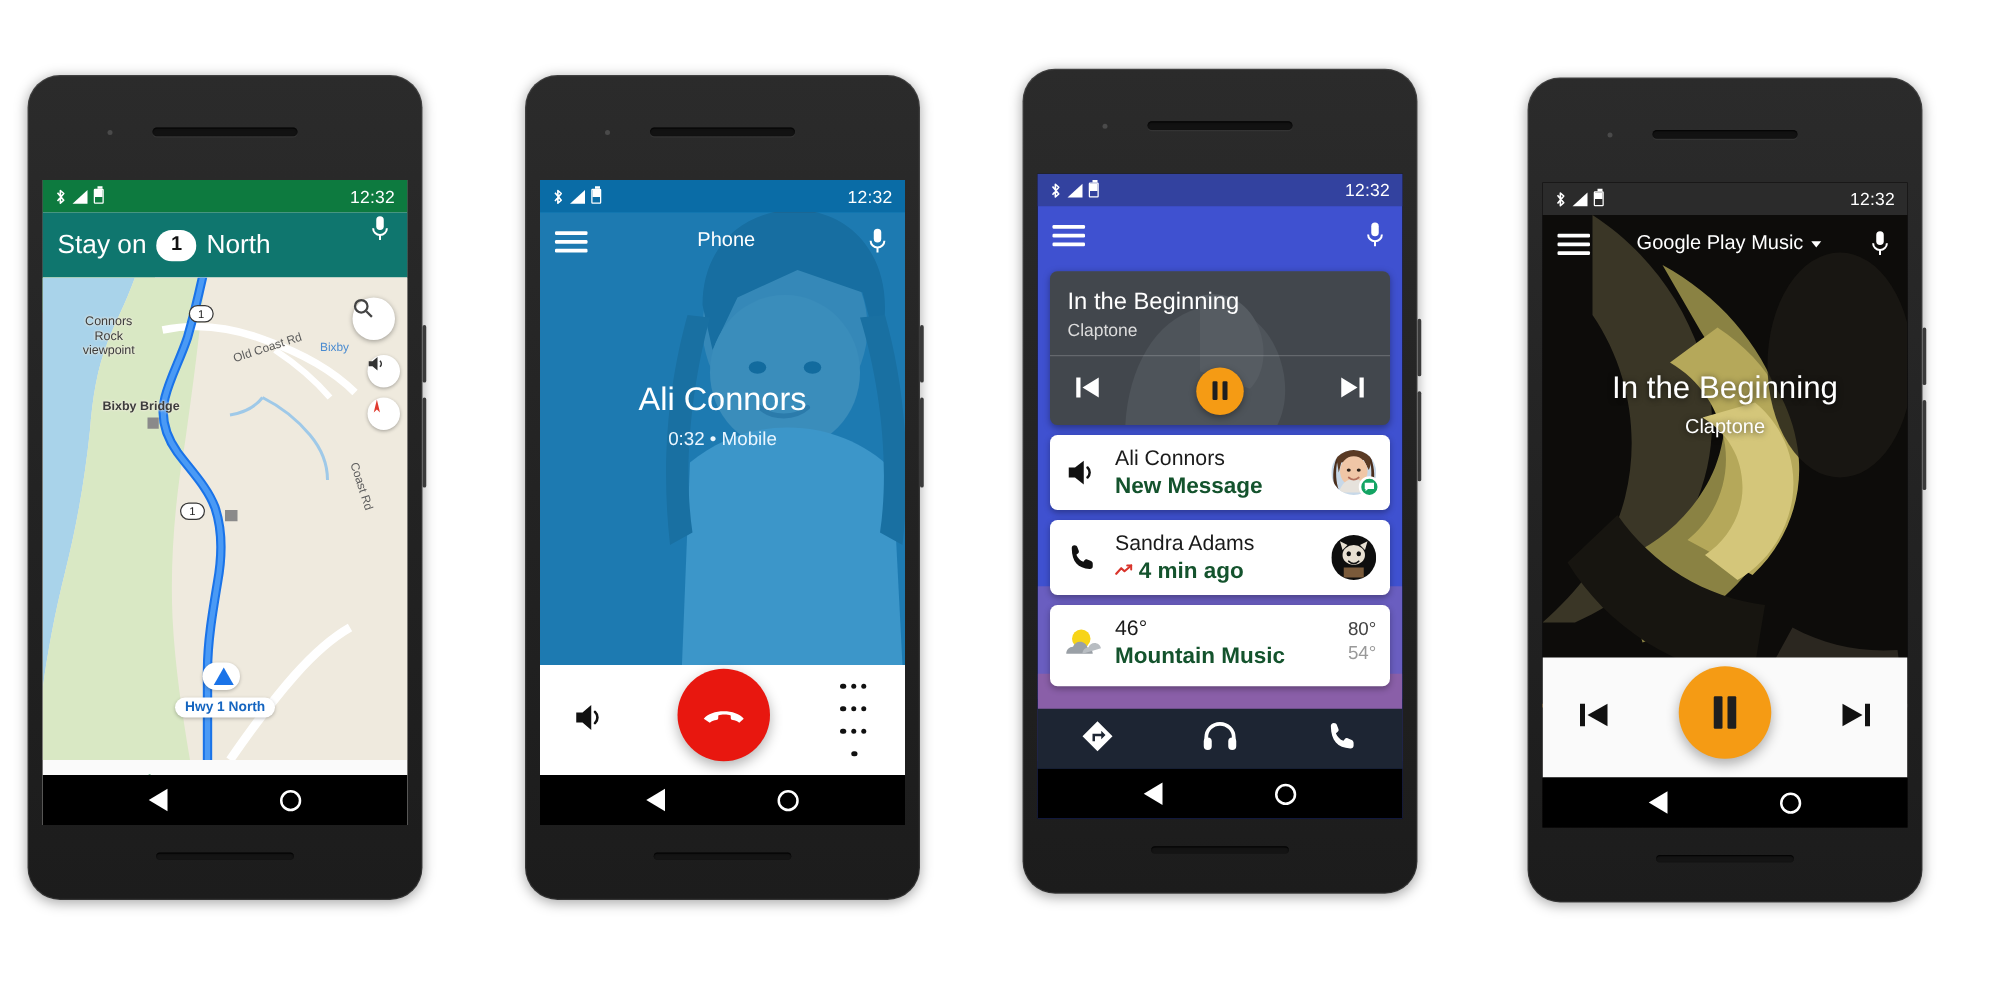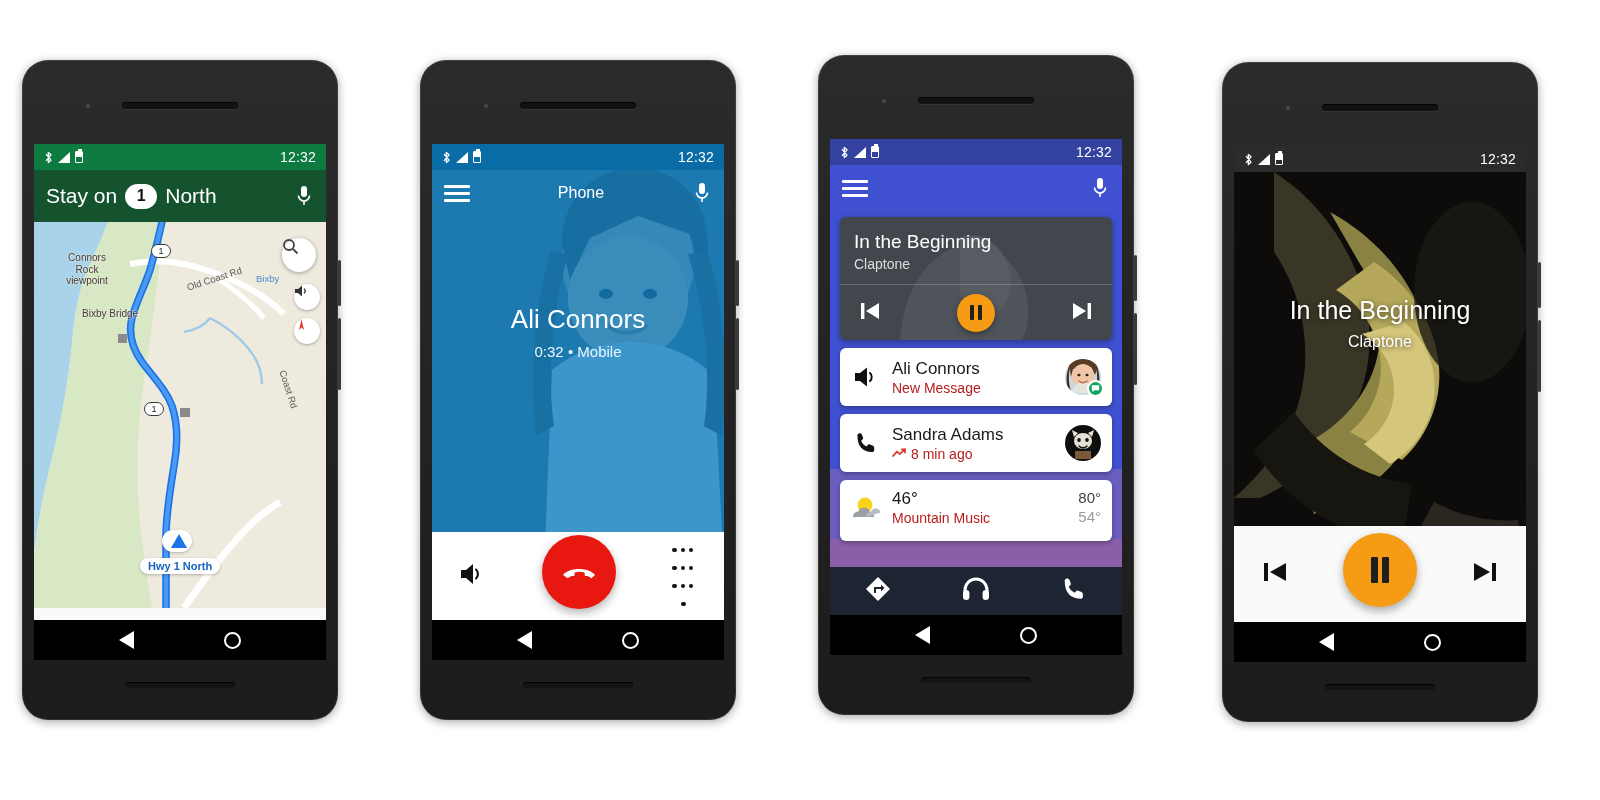--- a/index.html
+++ b/index.html
@@ -85,21 +85,21 @@
   
   .appbar{ display:flex; align-items:center; height:46px; padding:0 12px; }
   .hamburger{ width:26px; }
   .hamburger span{ display:block; height:3px; background:#fff; border-radius:1px; margin:4px 0; }
   .mic { width:20px; height:26px; }
 
   
   .nav-screen{ position:absolute; inset:0; background:#f1efe9; }
   .nav-status{ background:#0d7a3f; }
   .nav-header{
-    background:#14532d; height:52px; display:flex; align-items:center; padding:0 12px;
+    background:#0f766e; height:52px; display:flex; padding:0 12px;
   }
   .nav-instr{ color:#fff; font-size:21px; display:flex; align-items:center; gap:8px; white-space:nowrap;}
   .hwy-shield{
     display:inline-flex; align-items:center; justify-content:center;
     background:#fff; color:#111; font-size:16px; font-weight:bold;
     min-width:32px; height:25px; border-radius:13px; padding:0 6px;
   }
   .nav-mic{ margin-left:auto; }
   .nav-sub{
     position:absolute; left:0; top:78px; background:#14934c; color:#fff;
@@ -220,21 +220,21 @@
   .pausebars i{ display:block; width:4px;height:15px; background:#1f1f1f; border-radius:1px; }
 
   .ncard{
     position:relative; z-index:3; margin:8px 10px 0 10px; background:#fff;
     border-radius:6px; box-shadow:0 2px 5px rgba(0,0,0,.3);
     display:flex; align-items:center; padding:9px 11px; gap:11px; min-height:58px;
   }
   .ncard .lead{ width:30px; display:flex; align-items:center; justify-content:center; }
   .ncard .body{ flex:1; min-width:0; }
   .ncard .ttl{ font-size:17px; color:#1a1a1a; }
-  .ncard .sub{ font-size:14px; color:#b91c1c; margin-top:1px; display:flex;align-items:center;gap:5px; }
+  .ncard .sub{ font-size:18px; color:#14532d; margin-top:1px; display:flex;align-items:center;gap:5px;font-weight:bold; }
   .avatar{
     width:36px;height:36px;border-radius:50%; position:relative; overflow:visible; flex:none;
   }
   .avatar .pic{ position:absolute; inset:0; border-radius:50%; overflow:hidden; }
   .badge-msg{
     position:absolute; right:-3px; bottom:-2px; width:17px;height:17px;border-radius:50%;
     background:#13a463; border:2px solid #fff; display:flex;align-items:center;justify-content:center;
   }
   .temp-right{ text-align:right; font-size:15px; line-height:1.25; color:#999; }
   .temp-right .hi{ color:#444; }
@@ -348,21 +348,21 @@
             <path d="M128,0 C124,18 120,34 116,48 C110,66 102,80 98,96 C94,112 98,126 108,140 C120,156 132,168 138,184 C144,202 144,222 140,244 C136,268 132,292 132,314 L132,386" stroke="#1a73e8" stroke-width="7.5" fill="none" stroke-linecap="round"></path>
             <path d="M128,0 C124,18 120,34 116,48 C110,66 102,80 98,96 C94,112 98,126 108,140 C120,156 132,168 138,184 C144,202 144,222 140,244 C136,268 132,292 132,314 L132,386" stroke="#4a9af5" stroke-width="4.2" fill="none" stroke-linecap="round"></path>
             <rect x="84" y="112" width="9" height="9" fill="#8a8a8a"></rect>
             <rect x="146" y="186" width="10" height="9" fill="#8a8a8a"></rect>
           </svg>
 
           <div class="hwy-pill" style="left:117px; top:22px; width:20px;">1</div>
           <div class="hwy-pill" style="left:110px; top:180px; width:20px;">1</div>
 
           <div class="map-label dark" style="left:22px; top:30px; width:62px; text-align:center;">Connors Rock viewpoint</div>
-          <div class="map-label dark" style="left:48px; top:86px;">Bixby Bridge</div>
+          <div class="map-label dark" style="left:48px; top:98px;font-weight:bold;">Bixby Bridge</div>
           <div class="map-label" style="left:152px; top:52px; transform:rotate(-18deg);">Old Coast Rd</div>
           <div class="map-label" style="left:222px; top:52px; color:#4a8bd0;">Bixby</div>
           <div class="map-label" style="left:234px; top:162px; transform:rotate(72deg);">Coast Rd</div>
 
           <div class="loc-pill" style="left:106px; bottom:34px;">Hwy 1 North</div>
           <div style="position:absolute; left:128px; bottom:56px; width:30px;height:22px;border-radius:11px;background:#fff;box-shadow:0 1px 3px rgba(0,0,0,.25);"></div>
           <div style="position:absolute; left:137px; bottom:60px; width:0;height:0;border-style:solid;border-width:0 8px 14px 8px;border-color:transparent transparent #1a73e8 transparent;"></div>
 
           <div class="map-fab">
             <svg width="17" height="17" viewBox="0 0 17 17">
@@ -639,21 +639,21 @@
           </span>
           <span class="body">
             <div class="ttl">Sandra Adams</div>
             <div class="sub">
               <span>
                 <svg width="14" height="11" viewBox="0 0 14 11">
                   <path d="M1 8 5 3.6 7.6 6 13 1.4" stroke="#d9342b" stroke-width="1.7" fill="none" stroke-linecap="round" stroke-linejoin="round"></path>
                   <path d="M13 1.4h-3.2M13 1.4v3.2" stroke="#d9342b" stroke-width="1.7" fill="none" stroke-linecap="round"></path>
                 </svg>
               </span>
-              <span>8 min ago</span>
+              <span>4 min ago</span>
             </div>
           </span>
           <span class="avatar">
             <span class="pic">
               <svg width="36" height="36" viewBox="0 0 36 36">
                 <rect width="36" height="36" fill="#0e0e0e"></rect>
                 <ellipse cx="18" cy="16" rx="9" ry="8" fill="#e8e0d2"></ellipse>
                 <path d="M9 12 7 5l6 3zM27 12l2-7-6 3z" fill="#e8e0d2"></path>
                 <ellipse cx="14" cy="15" rx="1.8" ry="2" fill="#111"></ellipse>
                 <ellipse cx="22" cy="15" rx="1.8" ry="2" fill="#111"></ellipse>
@@ -746,20 +746,38 @@
               <svg width="9" height="13" viewBox="0 0 9 13">
                   <path d="M2 3.2 7 9.2 4.3 11.6V1.4L7 3.8 2 9.8" stroke="#fff" stroke-width="1.3" fill="none" stroke-linejoin="round"></path>
                 </svg>
             </span>
             <span class="ico-sig"></span>
             <span class="ico-batt"></span>
           </div>
           <span class="sb-time">12:32</span>
         </div>
 
+        <div class="appbar mu-appbar">
+          <span class="hamburger">
+              <span></span>
+              <span></span>
+              <span></span>
+            </span>
+          <span class="mu-title">
+            <span>Google Play Music</span>
+            <span class="caret-dn"></span>
+          </span>
+          <span class="mic">
+            <svg width="20" height="26" viewBox="0 0 20 26">
+              <rect x="7" y="3" width="6" height="11" rx="3" fill="#fff"></rect>
+              <path d="M4.5 12.5a5.5 5.5 0 0 0 11 0" stroke="#fff" stroke-width="1.6" fill="none"></path>
+              <path d="M10 18v4" stroke="#fff" stroke-width="1.6"></path>
+            </svg>
+          </span>
+        </div>
 
         <div class="mu-song">
           <div class="t">In the Beginning</div>
           <div class="a">Claptone</div>
         </div>
 
         <div class="mu-dots">
             <i class="a"></i>
             <i class="b"></i>
           </div>

